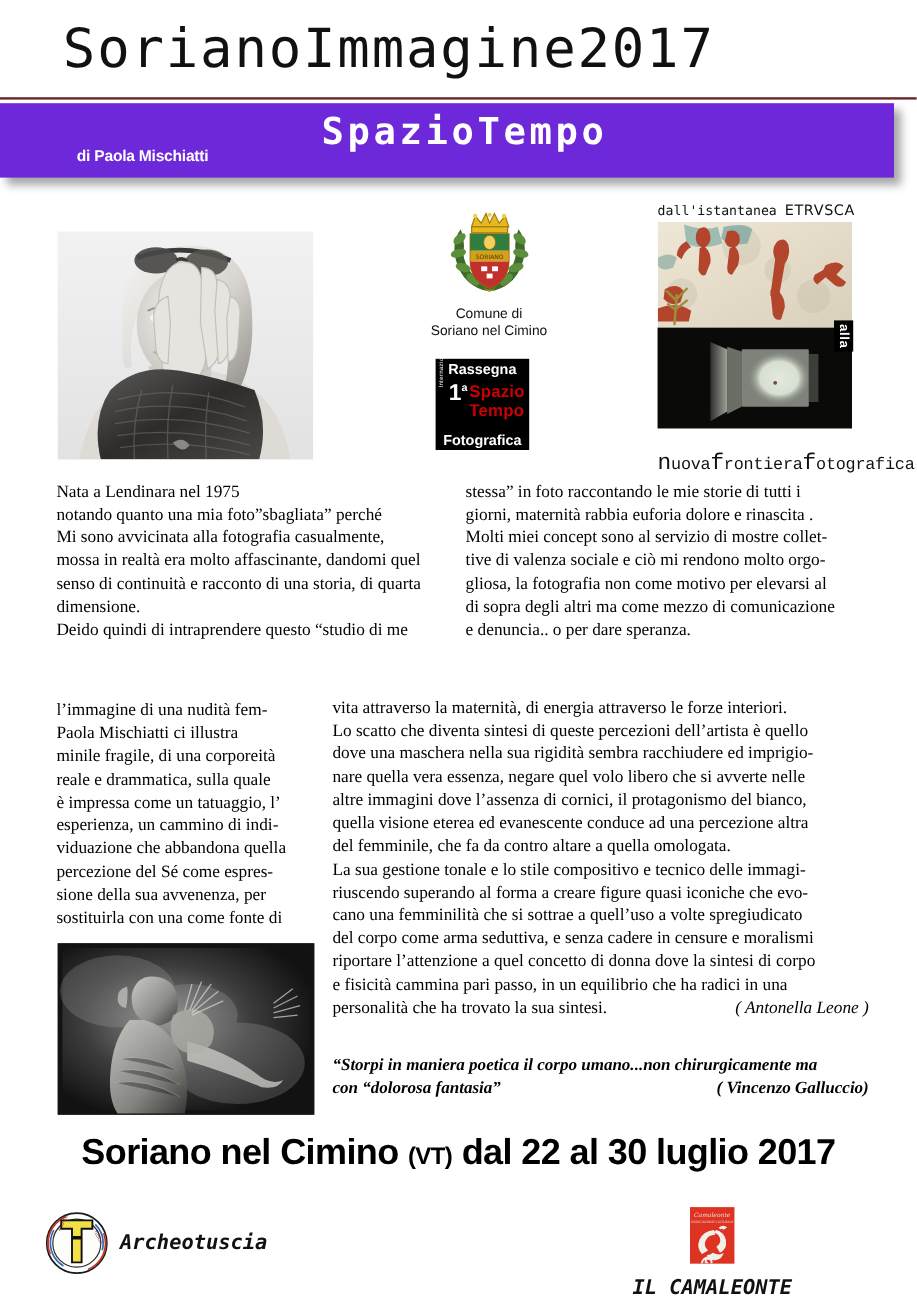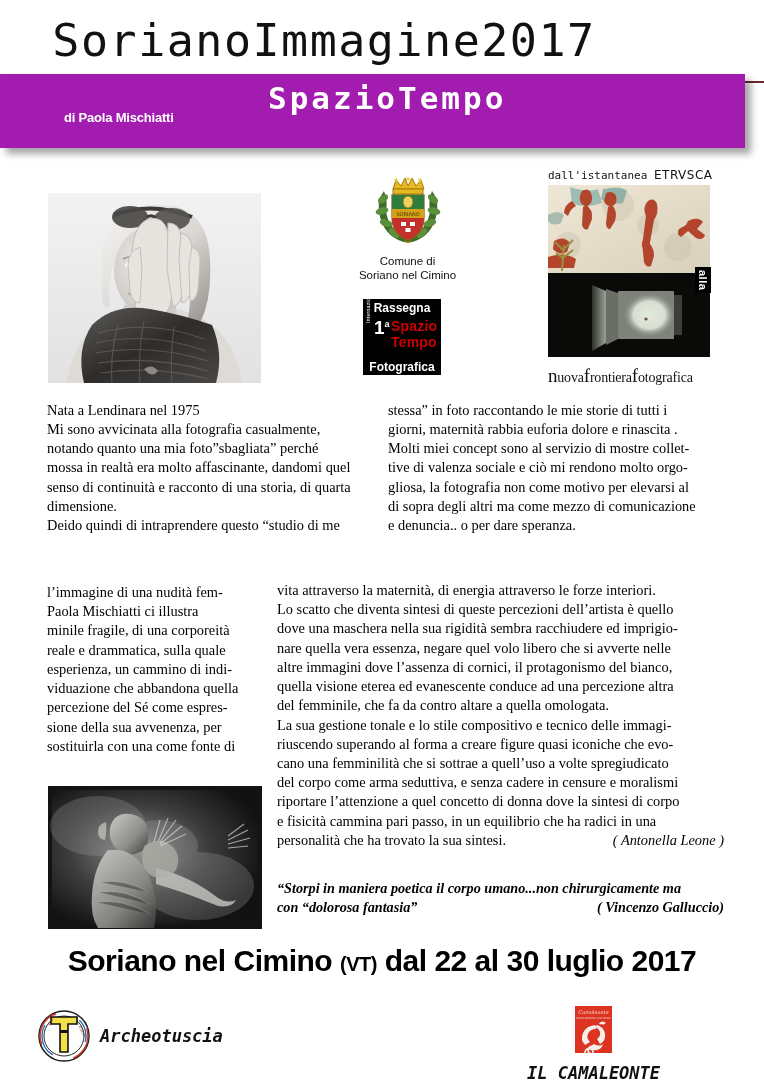--- a/index.html
+++ b/index.html
@@ -36,23 +36,23 @@
   .title-rule {
     position: absolute;
     left: 0; top: 81px;
     width: 764px; height: 2px;
     background: #6b2626;
   }
 
   
   .banner {
     position: absolute;
-    left: 0; top: 74px;
-    width: 745px; height: 74px;
-    background: #a21caf;
+    left: 0; top: 86px;
+    width: 745px; height: 62px;
+    background: #6d28d9;
     box-shadow: 6px 6px 7px rgba(0,0,0,0.35);
   }
   .banner-main {
     position: absolute;
     left: 268px; top: 6px;
     font-family: "DejaVu Sans Mono", "Liberation Mono", monospace;
     font-size: 31px;
     font-weight: 700;
     letter-spacing: 3px;
     color: #ffffff;
@@ -144,22 +144,22 @@
     left: 163px; top: 82px;
     background: #000; color: #fff;
     font-family: "Liberation Sans", "DejaVu Sans", sans-serif;
     font-size: 11px; font-weight: 700;
     padding: 2px 3px;
     transform: rotate(90deg);
     transform-origin: left top;
     letter-spacing: .5px;
   }
   .nff {
-    margin-top: 8px;
-    font-family: Liberation Serif, serif;
+    margin-top: 18px;
+    font-family: Liberation Mono, monospace;
     font-size: 14px; color: #111; white-space: nowrap; letter-spacing: -0.2px;
   }
   .nff b { font-size: 19px; font-weight: 400; }
 
   
   .bio-left {
     position: absolute; left: 47px; top: 401px; width: 320px;
     font-size: 14.4px; line-height: 1.33; color: #000;
     text-align: left;
   }
@@ -446,42 +446,43 @@
     </div>
     <div class="alla-tag">alla</div>
   </div>
   <div class="nff">
     <b>n</b><span>uova</span><b>f</b><span>rontiera</span><b>f</b><span>otografica</span>
   </div>
 </div>
 
 <div class="bio-left">
   <div>Nata a Lendinara nel 1975</div>
+  <div>notando quanto una mia foto”sbagliata” perché</div>
   <div>Mi sono avvicinata alla fotografia casualmente,</div>
-  <div>notando quanto una mia foto”sbagliata” perché</div>
   <div>mossa in realtà era molto affascinante, dandomi quel</div>
   <div>senso di continuità e racconto di una storia, di quarta</div>
   <div>dimensione.</div>
   <div>Deido quindi di intraprendere questo “studio di me</div>
 </div>
 <div class="bio-right">
   <div>stessa” in foto raccontando le mie storie di tutti i</div>
   <div>giorni, maternità rabbia euforia dolore e rinascita .</div>
   <div>Molti miei concept sono al servizio di mostre collet-</div>
   <div>tive di valenza sociale e ciò mi rendono molto orgo-</div>
   <div>gliosa, la fotografia non come motivo per elevarsi al</div>
   <div>di sopra degli altri ma come mezzo di comunicazione</div>
   <div>e denuncia.. o per dare speranza.</div>
 </div>
 
 <div class="crit-left">
   <div>l’immagine di una nudità fem-</div>
   <div>Paola Mischiatti ci illustra</div>
   <div>minile fragile, di una corporeità</div>
   <div>reale e drammatica, sulla quale</div>
+  <div>è impressa come un tatuaggio, l’</div>
   <div>esperienza, un cammino di indi-</div>
   <div>viduazione che abbandona quella</div>
   <div>percezione del Sé come espres-</div>
   <div>sione della sua avvenenza, per</div>
   <div>sostituirla con una come fonte di</div>
 </div>
 <div class="crit-right">
   <div>vita attraverso la maternità, di energia attraverso le forze interiori.</div>
   <div>Lo scatto che diventa sintesi di queste percezioni dell’artista è quello</div>
   <div>dove una maschera nella sua rigidità sembra racchiudere ed imprigio-</div>

